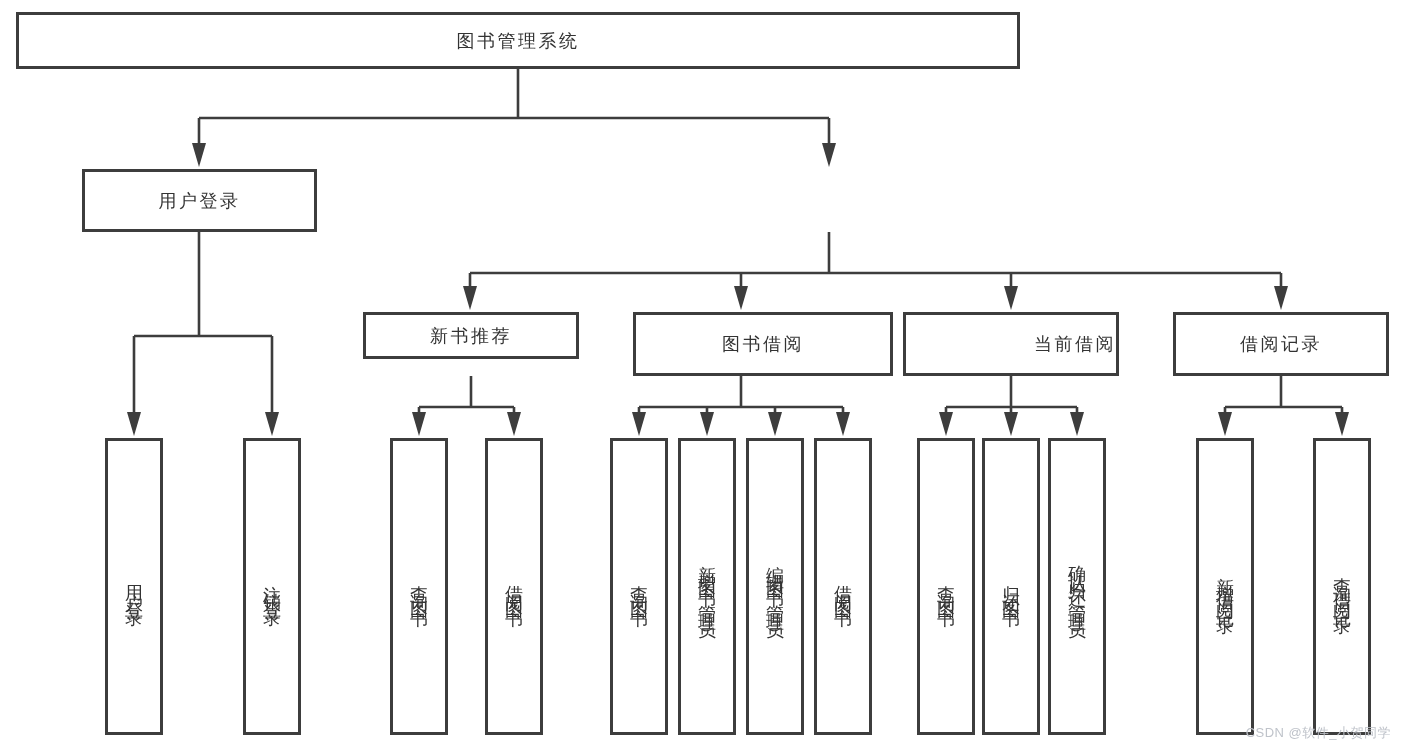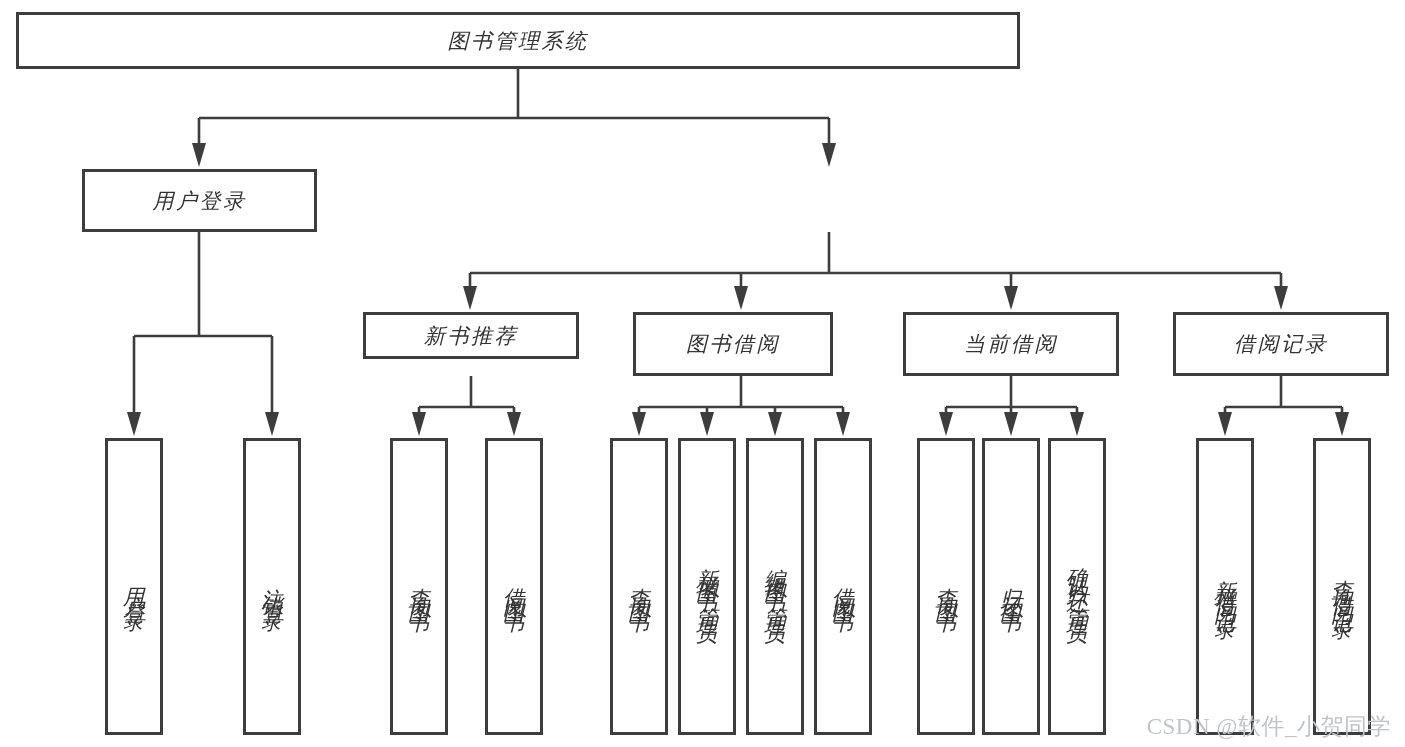--- a/index.html
+++ b/index.html
@@ -30,41 +30,39 @@
     position: absolute;
     box-sizing: border-box;
     border: 3px solid var(--line, #3d3d3d);
     background: #ffffff;
     display: flex;
     align-items: center;
     justify-content: center;
   }
   .lbl {
     color: var(--text, #333333);
-    font-size: 21px;
+    font-size: 18px;
     letter-spacing: 2.5px;
     white-space: nowrap;
-    font-style: italic;
   }
   .box.v .lbl {
     writing-mode: vertical-rl;
     text-orientation: mixed;
     letter-spacing: 8px;
     white-space: normal;
     line-height: 1;
   }
   .watermark {
     position: absolute;
     right: 14px;
     bottom: 5px;
-    font-size: 23px;
+    font-size: 13px;
     letter-spacing: 0.5px;
     color: var(--watermark, #bfc3ca);
     pointer-events: none;
-    font-family: Liberation Serif, serif;
   }
 </style>
 </head>
 <body>
 
 <div class="canvas">
 
   <svg class="connector-layer" viewBox="0 0 1405 747" xmlns="http://www.w3.org/2000/svg" aria-hidden="true">
 
     <path d="M518 69 V118 M199 118 H829 M199 118 V145 M829 118 V145"></path>
@@ -105,24 +103,24 @@
     <span class="lbl">图书管理系统</span>
   </div>
 
   <div class="box h" style="left:82px; top:169px; width:235px; height:63px;">
     <span class="lbl">用户登录</span>
   </div>
 
   <div class="box h" style="left:363px; top:312px; width:216px; height:47px;">
     <span class="lbl">新书推荐</span>
   </div>
-  <div class="box h" style="left:633px; top:312px; width:200px; height:64px;">
+  <div class="box h" style="left:633px; top:312px; width:260px; height:64px;">
     <span class="lbl">图书借阅</span>
   </div>
-  <div class="box h" style="left:903px; top:312px; width:216px; height:64px;">
+  <div class="box h" style="left:903px; top:312px; width:216px; height:64px;justify-content:flex-end;">
     <span class="lbl">当前借阅</span>
   </div>
   <div class="box h" style="left:1173px; top:312px; width:216px; height:64px;">
     <span class="lbl">借阅记录</span>
   </div>
 
   <div class="box v" style="left:105px; top:438px; width:58px; height:297px;">
     <span class="lbl">用户登录</span>
   </div>
   <div class="box v" style="left:243px; top:438px; width:58px; height:297px;">

